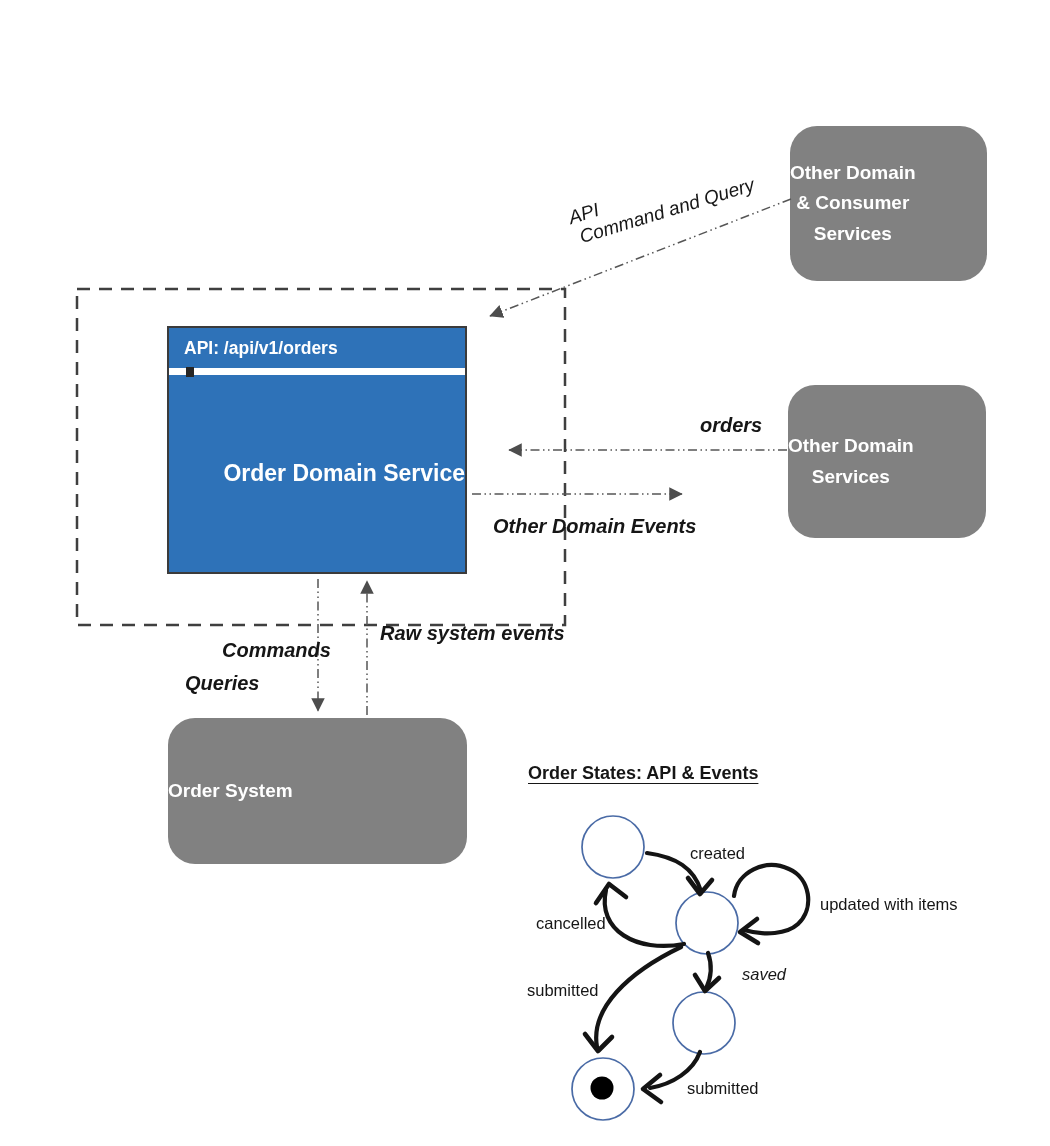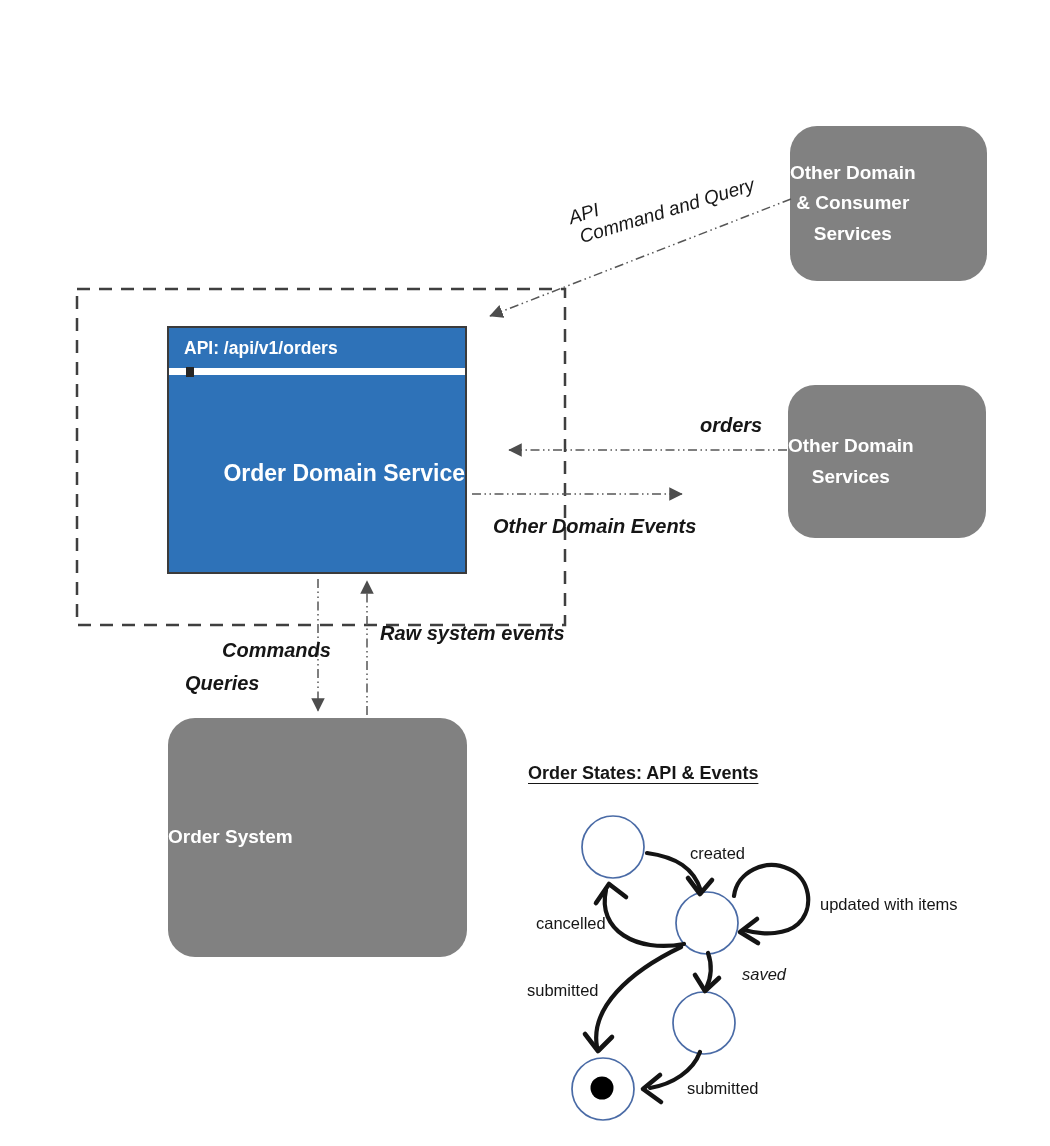--- a/index.html
+++ b/index.html
@@ -71,21 +71,21 @@
     </div>
   </div>
 
   <div class="gray-box" style="left:788px; top:385px; width:198px; height:153px;">
     <div>
       <div>Other Domain</div>
       <div>Services</div>
     </div>
   </div>
 
-  <div class="gray-box" style="left:168px; top:718px; width:299px; height:239px;">
+  <div class="gray-box" style="left:168px; top:718px; width:299px; height:146px;">
     <div>Order System</div>
   </div>
 
   <div id="domain-box">
     <div class="api-bar">
       <span>API: /api/v1/orders</span>
     </div>
     <div class="stripe"></div>
     <div class="body">
       <span>Order Domain Service</span>

